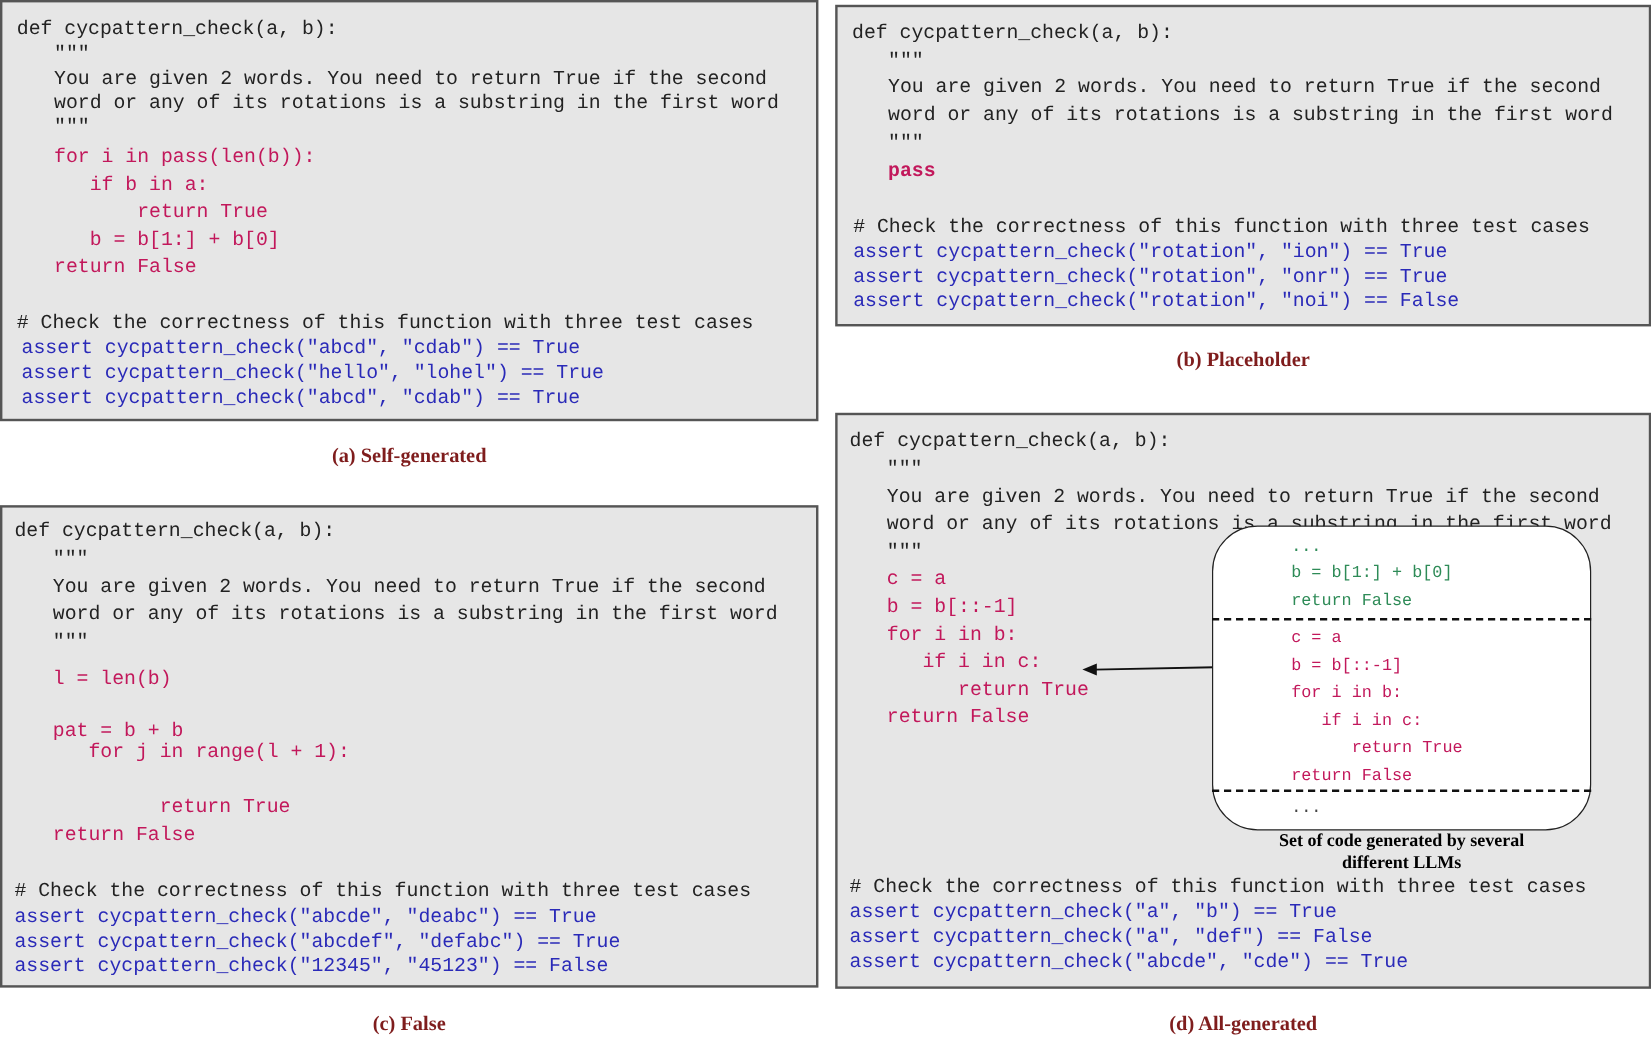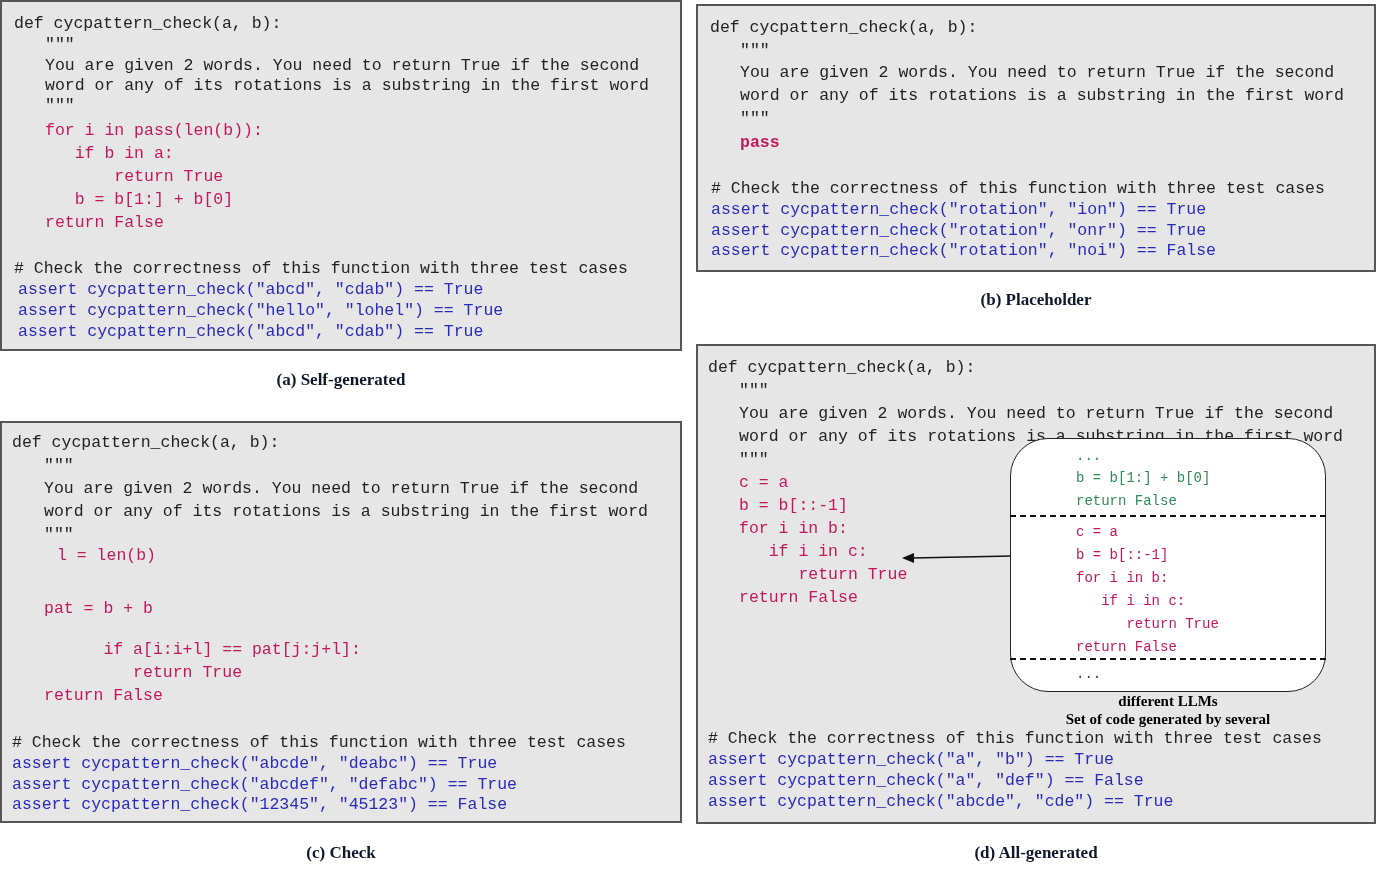--- a/index.html
+++ b/index.html
@@ -4,21 +4,21 @@
 <style>
   html, body { margin: 0; padding: 0; background: #ffffff; }
   body { width: 1376px; height: 873px; position: relative; overflow: hidden;
          font-family: "Liberation Mono", monospace; }
   .panel { position: absolute; background: #e6e6e6; border: 2px solid #555; box-sizing: border-box; }
   .line { position: absolute; white-space: pre; font-size: 16.5px; line-height: 20px; color: #222; }
   .pink { color: #c2185b; }
   .blue { color: #2a2ab8; }
   .green { color: #2e8b57; }
   .caption { position: absolute; font-family: "Liberation Serif", serif; font-weight: bold;
-             font-size: 17px; text-align: center; color: #0f172a; }
+             font-size: 17px; text-align: center; color: #7f1d1d; }
   .bubble { position: absolute; background: #ffffff; border: 1.5px solid #222; border-radius: 38px; box-sizing: border-box; }
   .dash { position: absolute; height: 0; border-top: 2.5px dashed #111; }
   .bline { position: absolute; white-space: pre; font-size: 14px; line-height: 18px; }
   .bubble-caption { position: absolute; font-family: "Liberation Serif", serif; font-weight: bold;
                     font-size: 15px; text-align: center; color: #000; line-height: 18px; }
 </style>
 </head>
 <body>
 
 <div class="panel" style="left:0;top:0;width:682px;height:351px;">
@@ -52,31 +52,31 @@
   <div class="line blue" style="left:13px;top:235px;">assert cycpattern_check("rotation", "noi") == False</div>
 </div>
 <div class="caption" style="left:696px;top:290px;width:680px;">(b) Placeholder</div>
 
 <div class="panel" style="left:0;top:421px;width:682px;height:402px;">
   <div class="line" style="left:10px;top:10px;">def cycpattern_check(a, b):</div>
   <div class="line" style="left:42px;top:33px;">"""</div>
   <div class="line" style="left:42px;top:56px;">You are given 2 words. You need to return True if the second</div>
   <div class="line" style="left:42px;top:79px;">word or any of its rotations is a substring in the first word</div>
   <div class="line" style="left:42px;top:102px;">"""</div>
-  <div class="line pink" style="left:42px;top:123px;margin-left:13px;">l = len(b)</div>
+  <div class="line pink" style="left:42px;top:133px;">l = len(b)</div>
   <div class="line pink" style="left:42px;top:148px;margin-top:28px;">pat = b + b</div>
-  <div class="line pink" style="left:42px;top:217px;">      if a[i:i+l] == pat[j:j+l]:</div>
+  <div class="line pink" style="left:42px;top:194px;">   for j in range(l + 1):</div>
   <div class="line pink" style="left:42px;top:240px;">         return True</div>
   <div class="line pink" style="left:42px;top:263px;">return False</div>
   <div class="line" style="left:10px;top:310px;"># Check the correctness of this function with three test cases</div>
   <div class="line blue" style="left:10px;top:331px;">assert cycpattern_check("abcde", "deabc") == True</div>
   <div class="line blue" style="left:10px;top:352px;">assert cycpattern_check("abcdef", "defabc") == True</div>
   <div class="line blue" style="left:10px;top:372px;">assert cycpattern_check("12345", "45123") == False</div>
 </div>
-<div class="caption" style="left:0;top:843px;width:682px;">(c) Check</div>
+<div class="caption" style="left:0;top:843px;width:682px;">(c) False</div>
 
 <div class="panel" style="left:696px;top:344px;width:680px;height:480px;">
   <div class="line" style="left:10px;top:12px;">def cycpattern_check(a, b):</div>
   <div class="line" style="left:41px;top:35px;">"""</div>
   <div class="line" style="left:41px;top:58px;">You are given 2 words. You need to return True if the second</div>
   <div class="line" style="left:41px;top:81px;">word or any of its rotations is a substring in the first word</div>
   <div class="line" style="left:41px;top:104px;">"""</div>
   <div class="line pink" style="left:41px;top:127px;">c = a</div>
   <div class="line pink" style="left:41px;top:150px;">b = b[::-1]</div>
   <div class="line pink" style="left:41px;top:173px;">for i in b:</div>
@@ -98,22 +98,22 @@
     <div class="bline pink" style="left:65px;top:130px;">for i in b:</div>
     <div class="bline pink" style="left:65px;top:153px;">   if i in c:</div>
     <div class="bline pink" style="left:65px;top:176px;">      return True</div>
     <div class="bline pink" style="left:65px;top:199px;">return False</div>
     <div class="bline" style="left:65px;top:226px;color:#444;">...</div>
   </div>
   <div class="dash" style="left:312px;top:169px;width:316px;"></div>
   <div class="dash" style="left:312px;top:312px;width:316px;"></div>
 
   <div class="bubble-caption" style="left:312px;top:346px;width:316px;">
+    <div>Set of code generated by several</div>
     <div>different LLMs</div>
-    <div>Set of code generated by several</div>
   </div>
 
   <div class="line" style="left:10px;top:383px;"># Check the correctness of this function with three test cases</div>
   <div class="line blue" style="left:10px;top:404px;">assert cycpattern_check("a", "b") == True</div>
   <div class="line blue" style="left:10px;top:425px;">assert cycpattern_check("a", "def") == False</div>
   <div class="line blue" style="left:10px;top:446px;">assert cycpattern_check("abcde", "cde") == True</div>
 </div>
 <div class="caption" style="left:696px;top:843px;width:680px;">(d) All-generated</div>
 
 </body></html>

